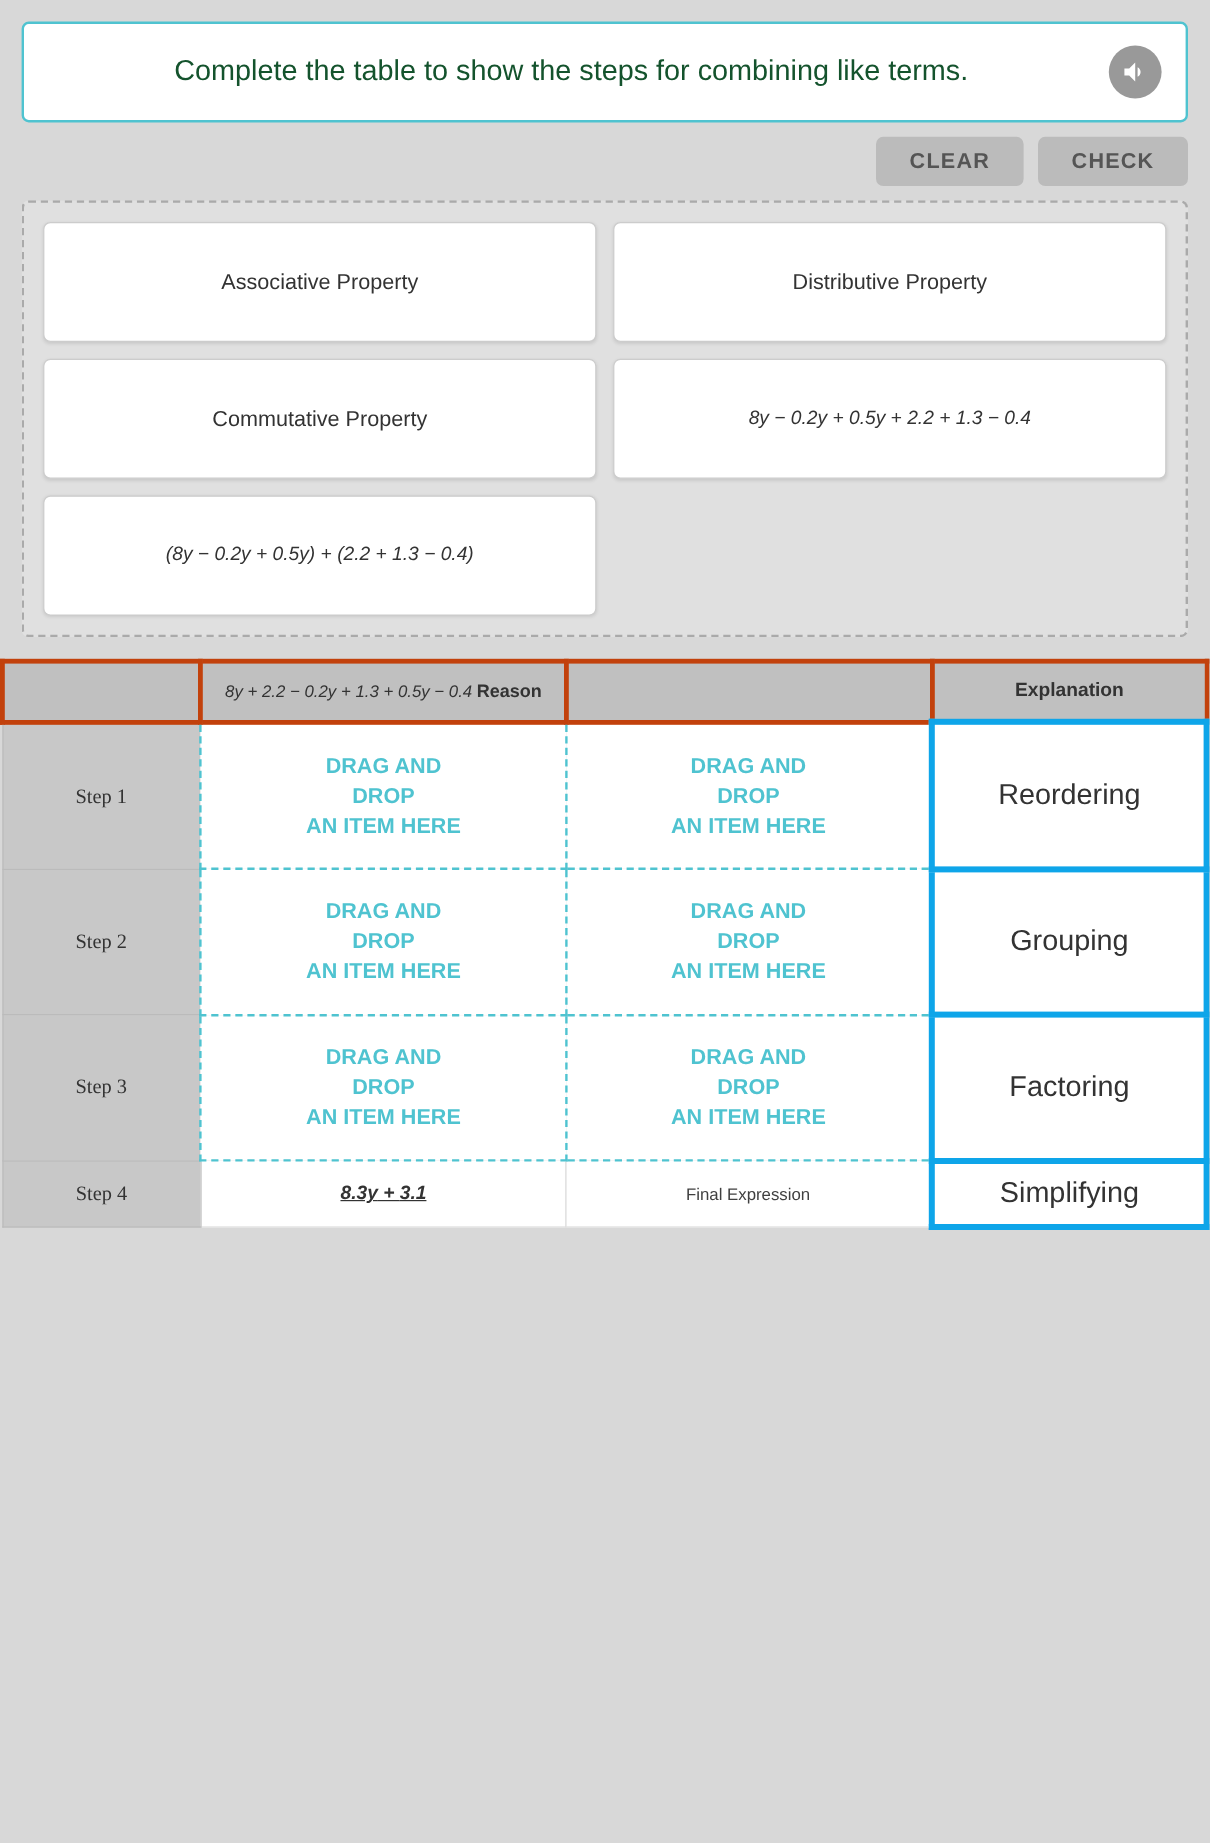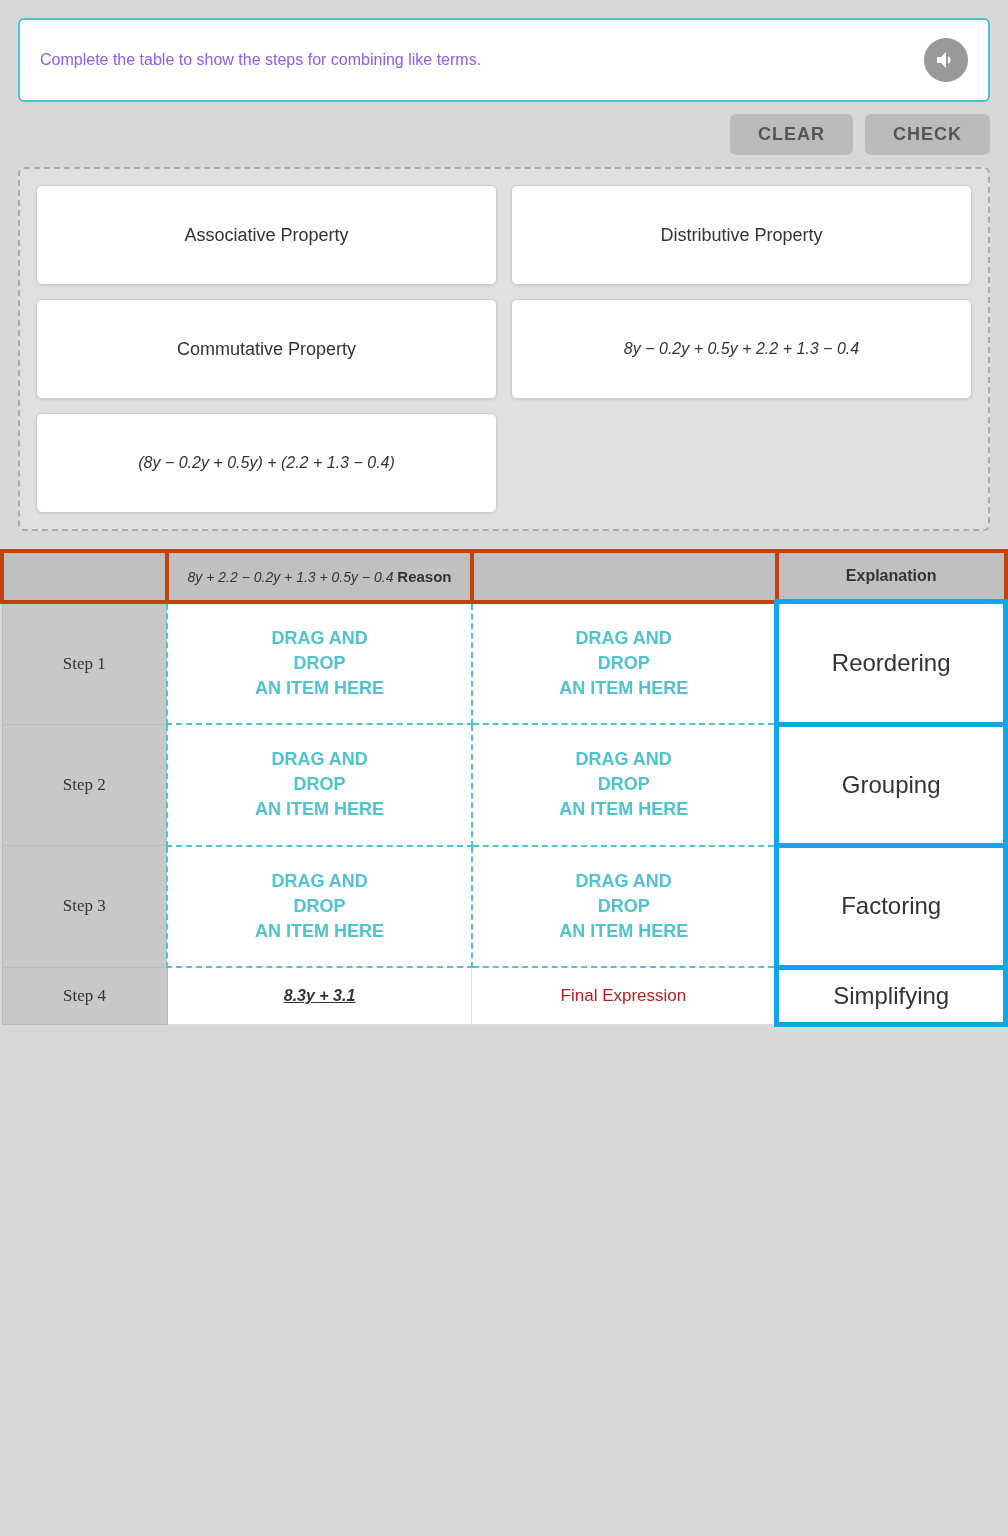--- a/index.html
+++ b/index.html
@@ -19,23 +19,24 @@
       background: white;
       border: 2px solid #4fc3d0;
       border-radius: 6px;
       padding: 18px 20px;
       display: flex;
       align-items: center;
       justify-content: space-between;
     }
 
     .instruction-text {
-      font-size: 16px;
-      color: #8b5cf6;
+      font-size: 24px;
+      color: #14532d;
       flex: 1;
+      text-align: center;
     }
 
     .sound-btn {
       width: 44px;
       height: 44px;
       background: #999;
       border-radius: 50%;
       display: flex;
       align-items: center;
       justify-content: center;
@@ -180,22 +181,22 @@
       font-style: italic;
       font-weight: bold;
       border: 1px solid #ddd;
       padding: 18px 10px;
       text-decoration: underline;
     }
 
     .step4-reason {
       background: white;
       text-align: center;
-      font-size: 17px;
-      color: #b91c1c;
+      font-size: 14px;
+      color: #404040;
       border: 1px solid #ddd;
       padding: 18px 10px;
     }
 
     
     .steps-table tbody tr {
       border-bottom: 1px solid #bbb;
     }
 
     .col-expression { width: 240px; }

